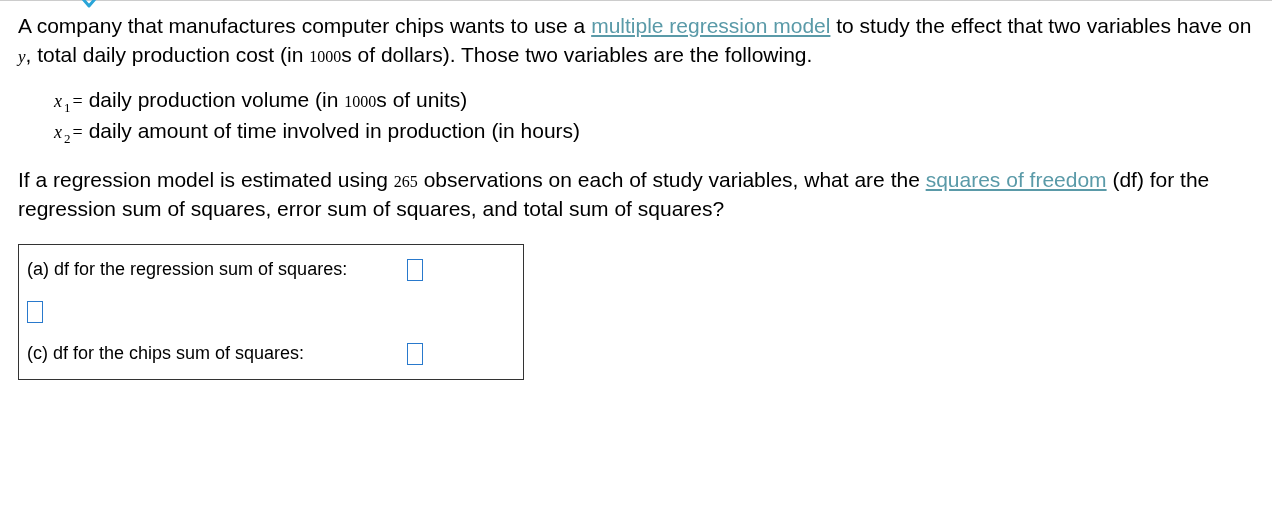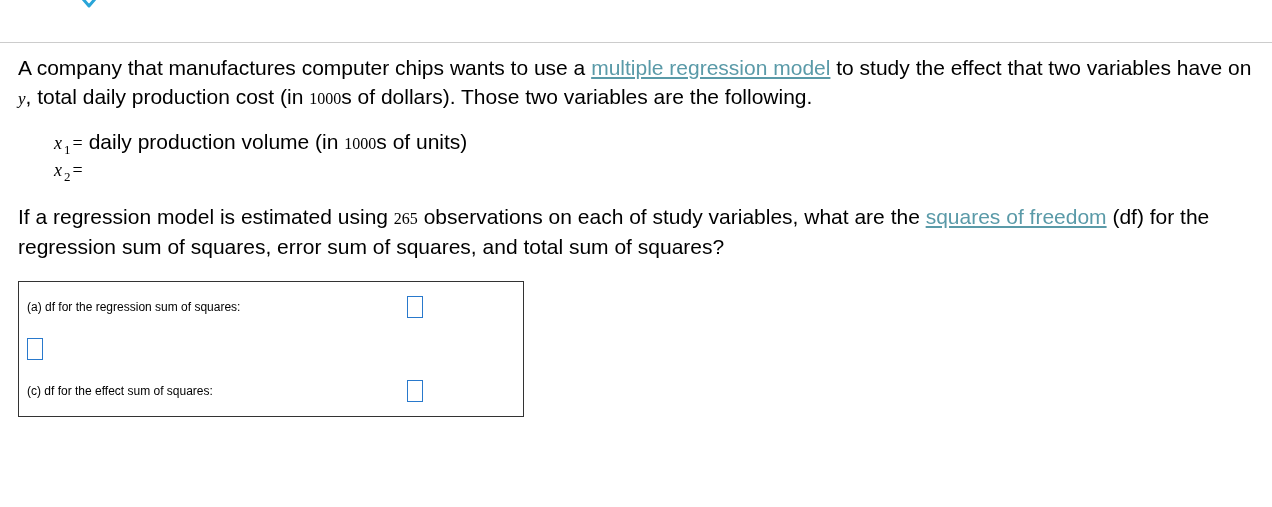--- a/index.html
+++ b/index.html
@@ -10,21 +10,20 @@
     body {
       font-family: Verdana, Geneva, sans-serif;
       background: #fff;
       color: #000;
       padding: 0;
       width: 1272px;
     }
     .container {
       border-top: 1px solid #ccc;
       padding: 10px 18px 8px 18px;
-      margin-top: 42px;
     }
     .problem-text {
       font-size: 21px;
       line-height: 1.4;
       margin-bottom: 14px;
     }
     .link {
       color: #5a9aa8;
       text-decoration: underline;
     }
@@ -73,21 +72,21 @@
       border: 1px solid #333;
       width: 506px;
       padding: 4px 0 4px 0;
     }
     .answer-row {
       display: flex;
       align-items: center;
       padding: 10px 10px 10px 8px;
     }
     .answer-label {
-      font-size: 12px;
+      font-size: 18px;
       width: 380px;
     }
     .answer-input {
       width: 16px;
       height: 22px;
       border: 1.5px solid #2979cc;
       background: #fff;
       font-size: 14px;
       text-align: center;
       padding: 0;
@@ -130,34 +129,35 @@
         <span class="sub">1</span>
       <span class="eq">=</span>
       <span class="var-desc">
         <span>daily production volume (in </span><span class="small-num">1000</span><span>s of units)</span>
       </span>
     </div>
     <div class="var-row">
       <span class="var-name">x</span>
         <span class="sub">2</span>
       <span class="eq">=</span>
+      <span class="var-desc">daily amount of time involved in production (in hours)</span>
     </div>
   </div>
 
   <div class="question-text">
     <span>If a regression model is estimated using </span><span class="small-num">265</span><span> observations on each of study variables, what are the </span><span class="link">squares of freedom</span><span> (df) for the regression sum of squares, error sum of squares, and total sum of squares?</span>
   </div>
 
   <div class="answer-box">
     <div class="answer-row">
       <span class="answer-label">(a) df for the regression sum of squares:</span>
       <input type="text" class="answer-input" value="" style="">
     </div>
     <div class="answer-row">
       <input type="text" class="answer-input" value="" style="">
     </div>
     <div class="answer-row">
-      <span class="answer-label">(c) df for the effect sum of squares:</span>
+      <span class="answer-label">(c) df for the chips sum of squares:</span>
       <input type="text" class="answer-input" value="" style="">
     </div>
   </div>
 
 </div>
 
 </body></html>

